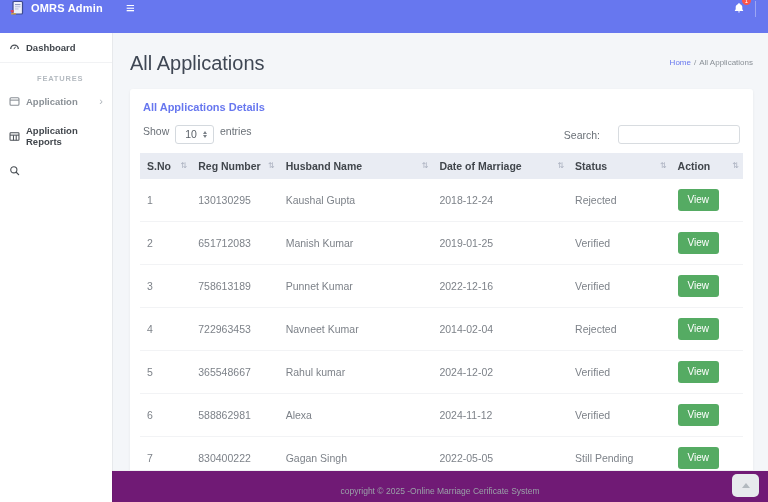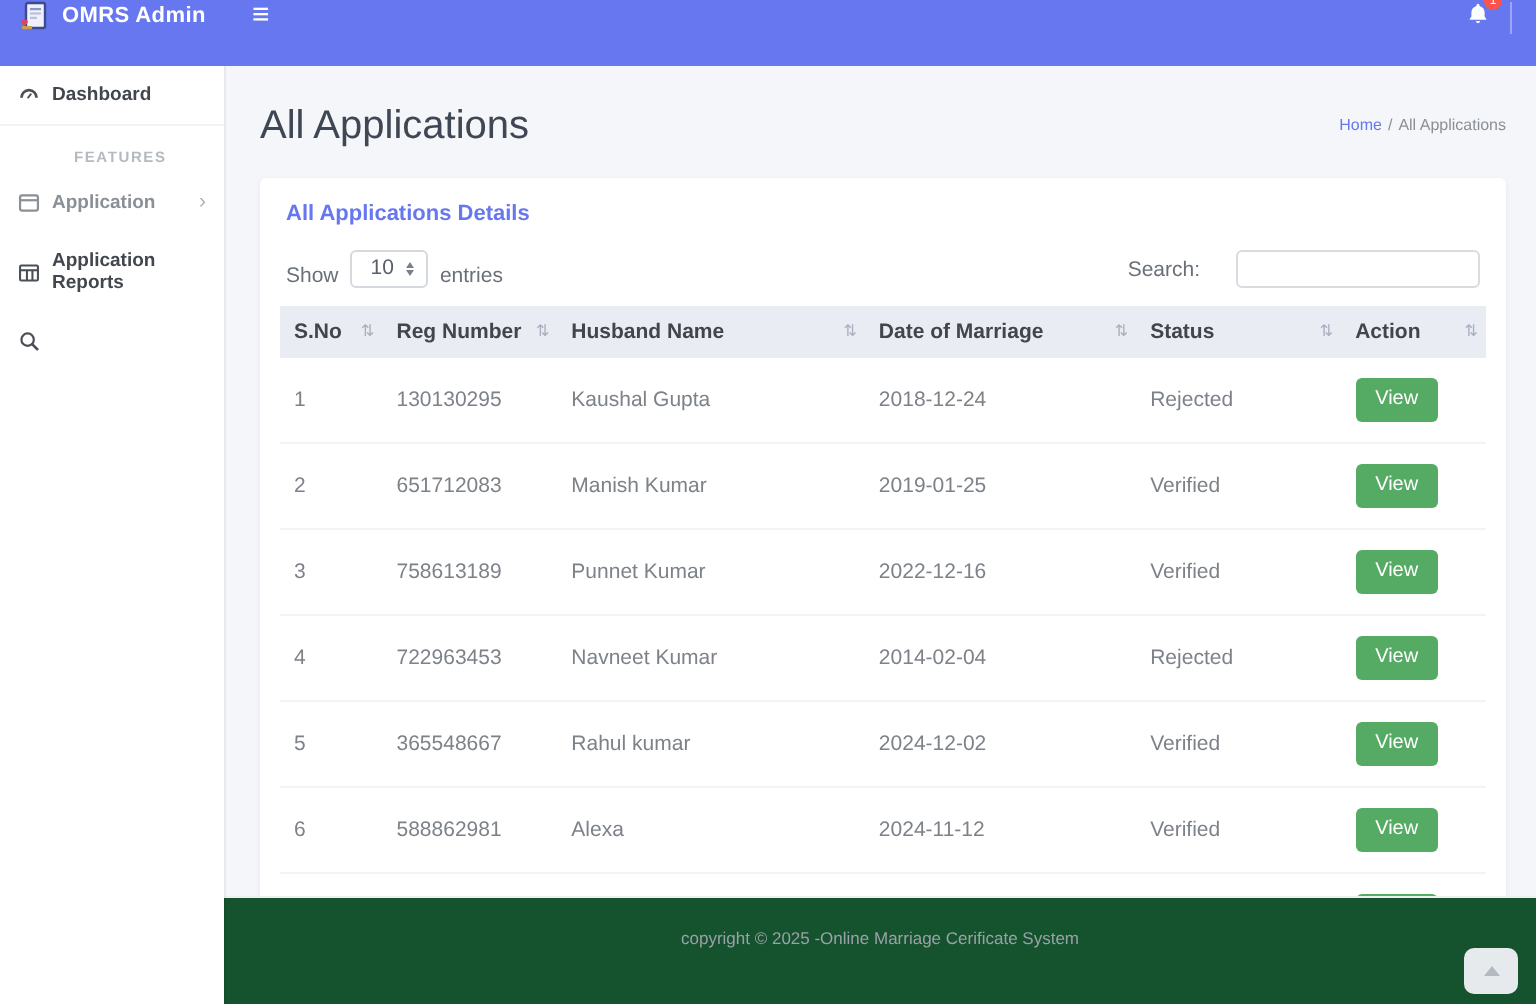--- a/index.html
+++ b/index.html
@@ -53,21 +53,21 @@
   .page-head { display:flex; justify-content:space-between; align-items:center; }
   .page-title { font-size:20px; color:#3f4754; font-weight:500; margin:4px 0 0; }
   .breadcrumb { font-size:8px; color:#8a9097; margin-top:2px; }
   .breadcrumb .home { color:#6777ef; text-decoration:none; cursor:pointer; }
   .breadcrumb .sep { margin:0 3px; }
 
   
   .card { background:#fff; border-radius:3px; margin-top:14px; box-shadow:0 1px 3px rgba(0,0,0,.06); }
   .card-header { padding:12px 13px 3px; color:#6777ef; font-weight:bold; font-size:11px; }
   .controls { display:flex; justify-content:space-between; align-items:center; padding:9px 13px 9px; font-size:10.5px; color:#6a7077; }
-  .show-entries { display:flex; align-items:flex-end; gap:6px; }
+  .show-entries { display:flex; align-items:flex-start; gap:6px; }
   .select-box {
     border:1px solid #d4d9de; border-radius:3px; padding:2px 6px 3px 9px;
     display:flex; align-items:center; gap:6px; background:#fff; color:#5a6067; cursor:pointer;
   }
   .select-arrows { display:flex; flex-direction:column; align-items:center; gap:1px; }
   .select-arrows i { display:block; width:0; height:0; border-left:2.5px solid transparent; border-right:2.5px solid transparent; }
   .select-arrows .up { border-bottom:3px solid #7a8087; }
   .select-arrows .dn { border-top:3px solid #7a8087; }
   .search-box { display:flex; align-items:center; gap:18px; }
   .search-input { width:122px; height:19px; border:1px solid #d8dce0; border-radius:3px; outline:none; padding:0 5px; font-size:10px; }
@@ -82,22 +82,22 @@
   th .sort { position:absolute; right:4px; top:8px; color:#a9afbe; font-size:8px; font-weight:normal; }
   tbody td { padding:10px 7px; color:#7d8289; border-bottom:1px solid #f2f3f5; }
   .btn-view {
     background:#55ab63; color:#fff; border:none; border-radius:3px;
     font-size:10px; padding:5px 10px 6px; cursor:pointer; font-family:inherit;
   }
   tfoot td { padding:9px 7px 8px; color:#41464c; font-weight:bold; }
 
   
   .footer {
-    position:absolute; left:112px; right:0; bottom:0; height:54px;
-    background:#14532d; border-top:1px solid #efeff2; z-index:5;
+    position:absolute; left:112px; right:0; bottom:0; height:32px;
+    background:#701a75; border-top:1px solid #efeff2; z-index:5;
   }
   .footer-text { text-align:center; padding-top:15px; font-size:8.5px; color:#9aa1a8; }
   .scroll-top {
     position:absolute; right:9px; bottom:5px; width:27px; height:23px;
     background:#e7eaed; border-radius:5px; display:flex; align-items:center;
     justify-content:center; cursor:pointer; z-index:30;
   }
   .scroll-top .arrow { width:0; height:0; border-left:4px solid transparent; border-right:4px solid transparent; border-bottom:5px solid #b2b9bf; }
 </style>
 </head>

